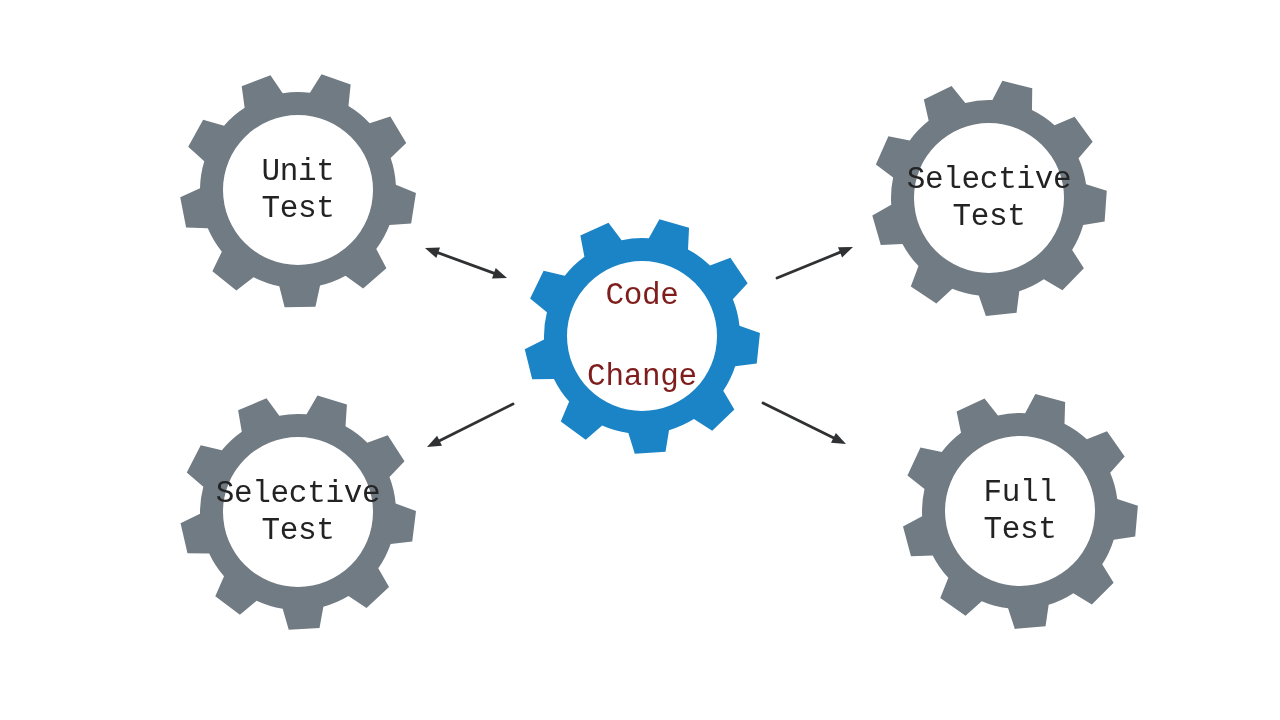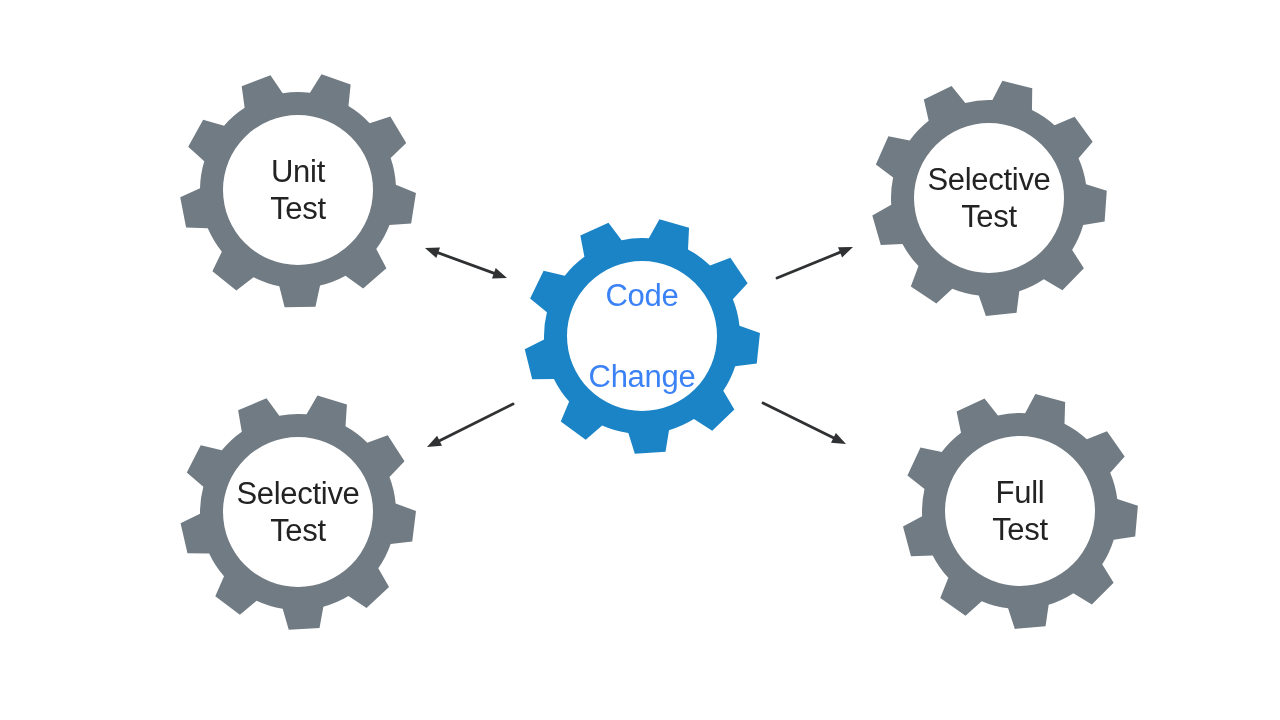--- a/index.html
+++ b/index.html
@@ -6,21 +6,21 @@
     margin: 0;
     padding: 0;
     background: #ffffff;
   }
   .stage {
     position: relative;
     width: 1280px;
     height: 692px;
     background: #ffffff;
     overflow: hidden;
-    font-family: Liberation Sans, sans-serif;
+    font-family: Liberation Mono, monospace;
   }
   .arrows-layer {
     position: absolute;
     left: 0;
     top: 0;
   }
   .gear-node {
     position: absolute;
     width: 240px;
     height: 240px;
@@ -108,19 +108,19 @@
     <div class="gear-label" style="color: rgb(35, 35, 35);">
       <span>Full</span>
       <span>Test</span>
     </div>
   </div>
 
   <div class="gear-node" style="left:522px;top:216px;">
     <svg class="gear-svg" width="240" height="240" viewBox="0 0 240 240">
       <path class="gear-path" fill-rule="evenodd" d="M 126.84 22.24 L 137.44 3.30 L 167.05 11.79 L 166.01 33.47 A 98 98 0 0 1 188.08 49.50 L 208.38 41.81 L 225.60 67.35 L 210.86 83.29 A 98 98 0 0 1 217.46 109.76 L 237.96 116.91 L 234.74 147.55 L 213.20 150.28 A 98 98 0 0 1 201.25 174.80 L 212.35 193.46 L 190.19 214.86 L 171.93 203.11 A 98 98 0 0 1 147.01 214.20 L 143.53 235.63 L 112.80 237.78 L 106.36 217.05 A 98 98 0 0 1 80.14 209.53 L 63.70 223.70 L 38.77 205.59 L 47.17 185.57 A 98 98 0 0 1 31.92 162.96 L 10.21 163.25 L 2.76 133.36 L 22.06 123.42 A 98 98 0 0 1 24.91 96.29 L 8.10 82.56 L 21.60 54.87 L 42.77 59.67 A 98 98 0 0 1 62.40 40.72 L 58.35 19.39 L 86.49 6.86 L 99.62 24.14 A 98 98 0 0 1 126.84 22.24 Z M 195 120 A 75 75 0 1 0 45 120 A 75 75 0 1 0 195 120 Z" fill="#1a84c6"></path>
     </svg>
-    <div class="gear-label" style="color: #3b82f6; gap: 44px;">
+    <div class="gear-label" style="color: #7f1d1d; gap: 44px;">
       <span>Code</span>
       <span>Change</span>
     </div>
   </div>
 
 </div>
 
 </body></html>

